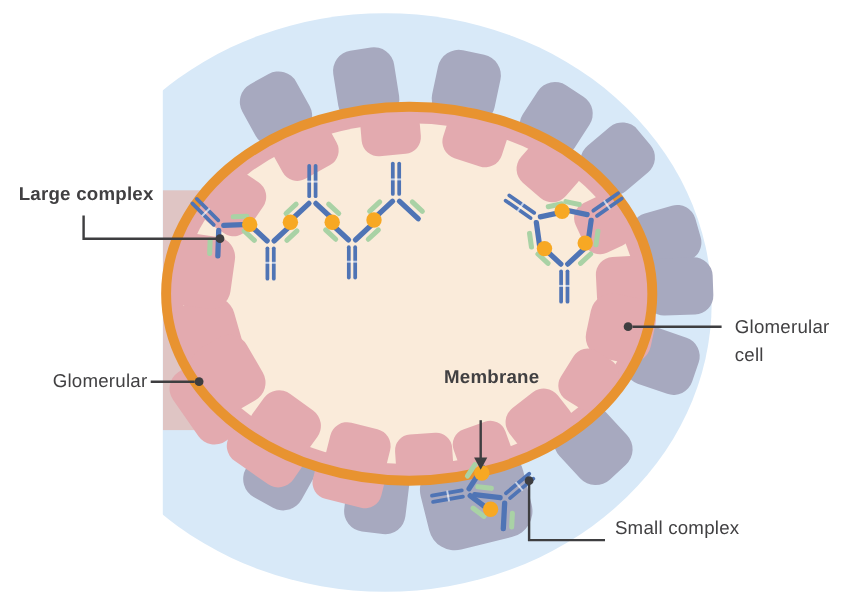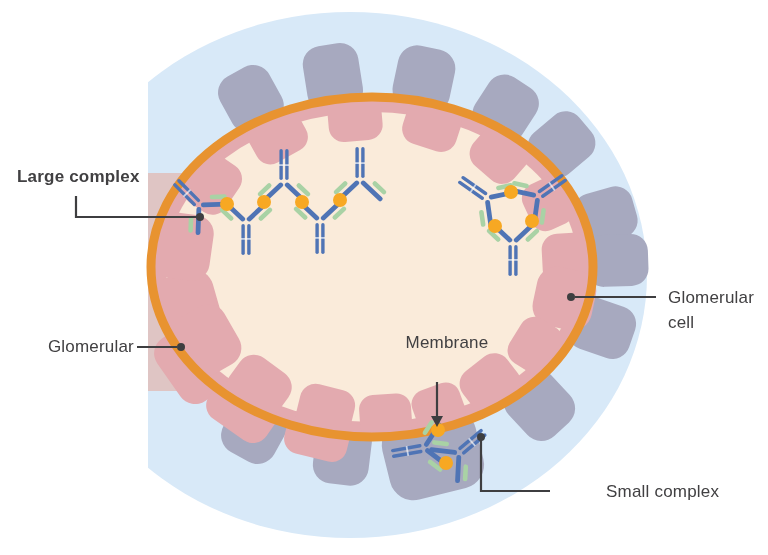--- a/index.html
+++ b/index.html
@@ -16,22 +16,22 @@
   .ab-green{fill:var(--antibody_green);}
   .ab-notch{fill:rgba(255,255,255,0.65);}
   .antigen{fill:var(--antigen_yellow);}
   .leader{stroke:var(--leader_line);stroke-width:2.2;fill:none;}
   .leader-dot{fill:var(--leader_line);}
   .lbl{position:absolute;font-size:17px;line-height:25px;color:var(--label_text);letter-spacing:.2px;white-space:nowrap;}
   .lbl span{display:block;}
   #lbl-large{left:17px;top:164px;font-weight:bold;}
   #lbl-glom{left:24px;top:335px;width:110px;text-align:right;line-height:24px;}
   #lbl-endo{left:668px;top:285px;}
-  #lbl-mem{left:391px;top:330px;width:112px;text-align:center;line-height:26px;}
-  #lbl-small{left:559px;top:479px;margin-left:47px;}
+  #lbl-mem{left:391px;top:330px;width:112px;text-align:center;line-height:26px;font-weight:bold;}
+  #lbl-small{left:559px;top:467px;}
 </style>
 </head>
 <body>
 
 <div id="canvas">
   <svg id="diagram-svg" width="768" height="555" viewBox="0 0 768 555">
     <defs>
       <clipPath id="leftclip">
           <rect x="148" y="0" width="620" height="555"></rect>
         </clipPath>

